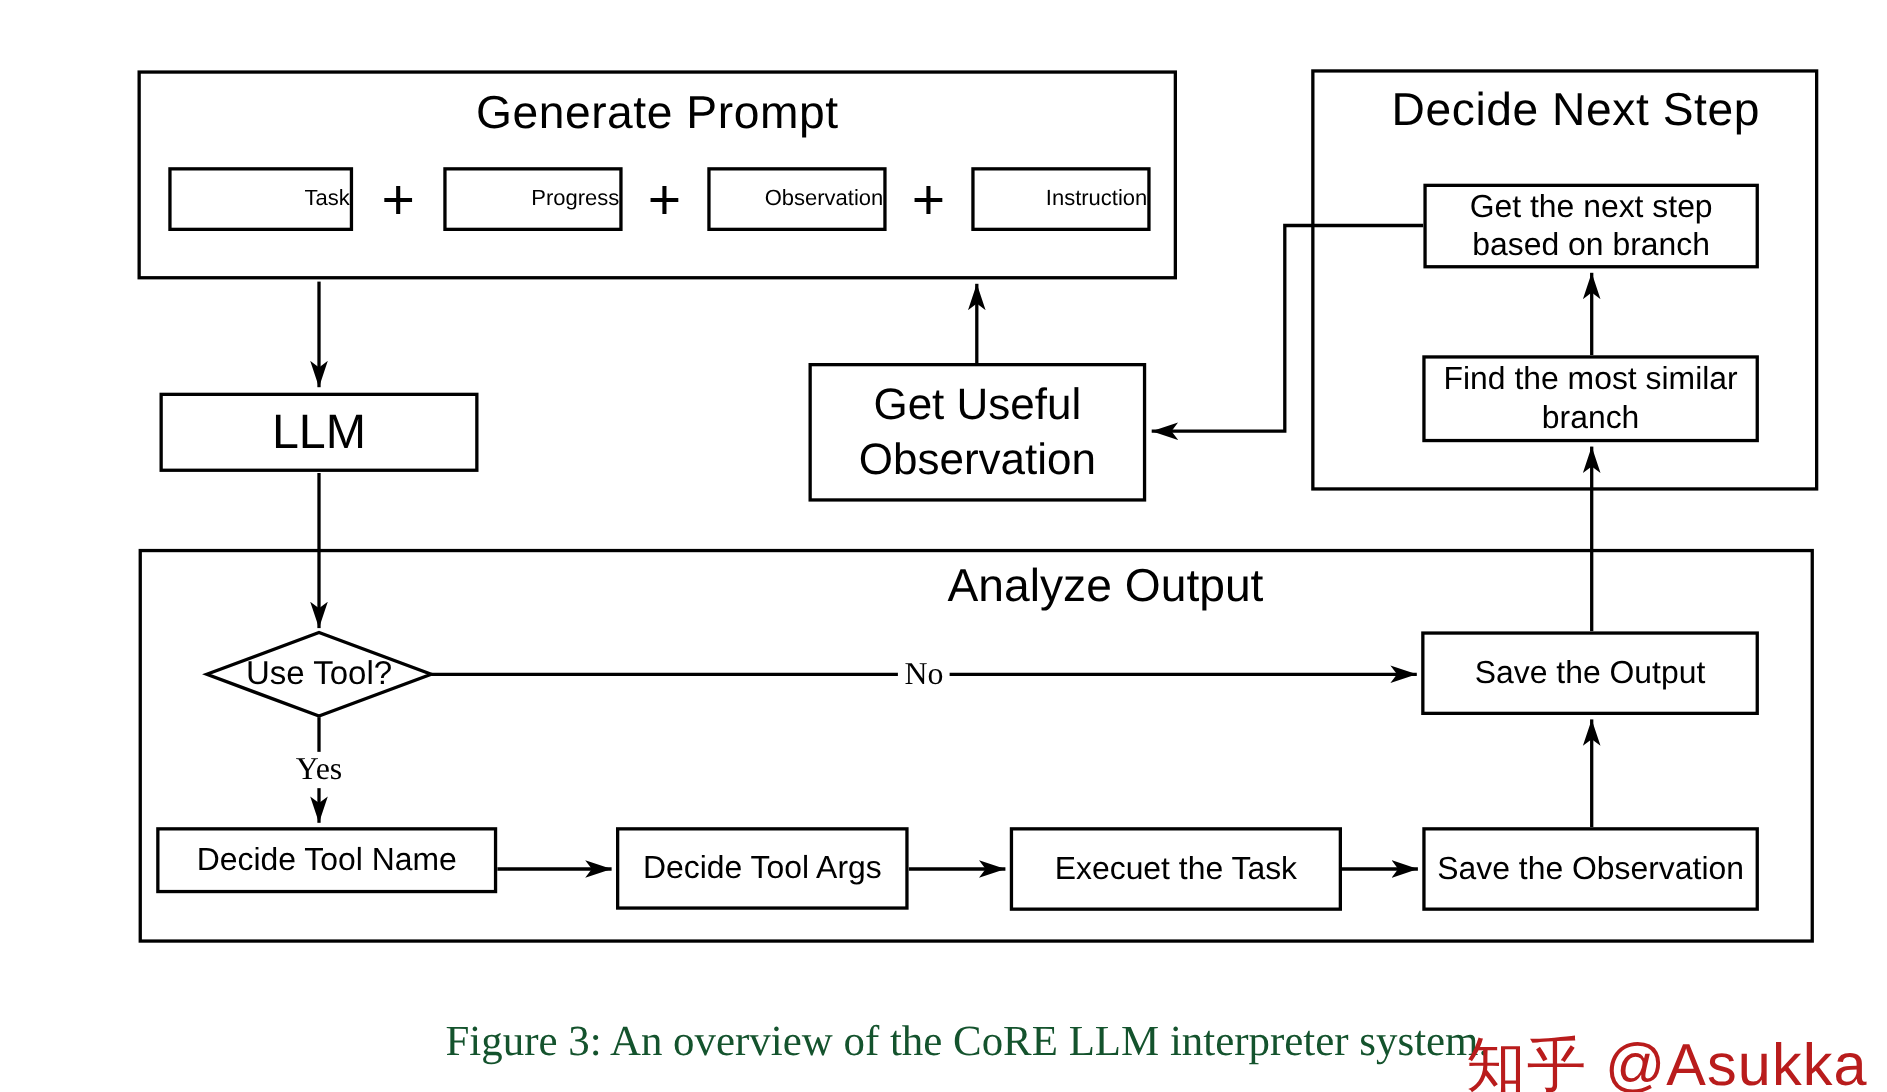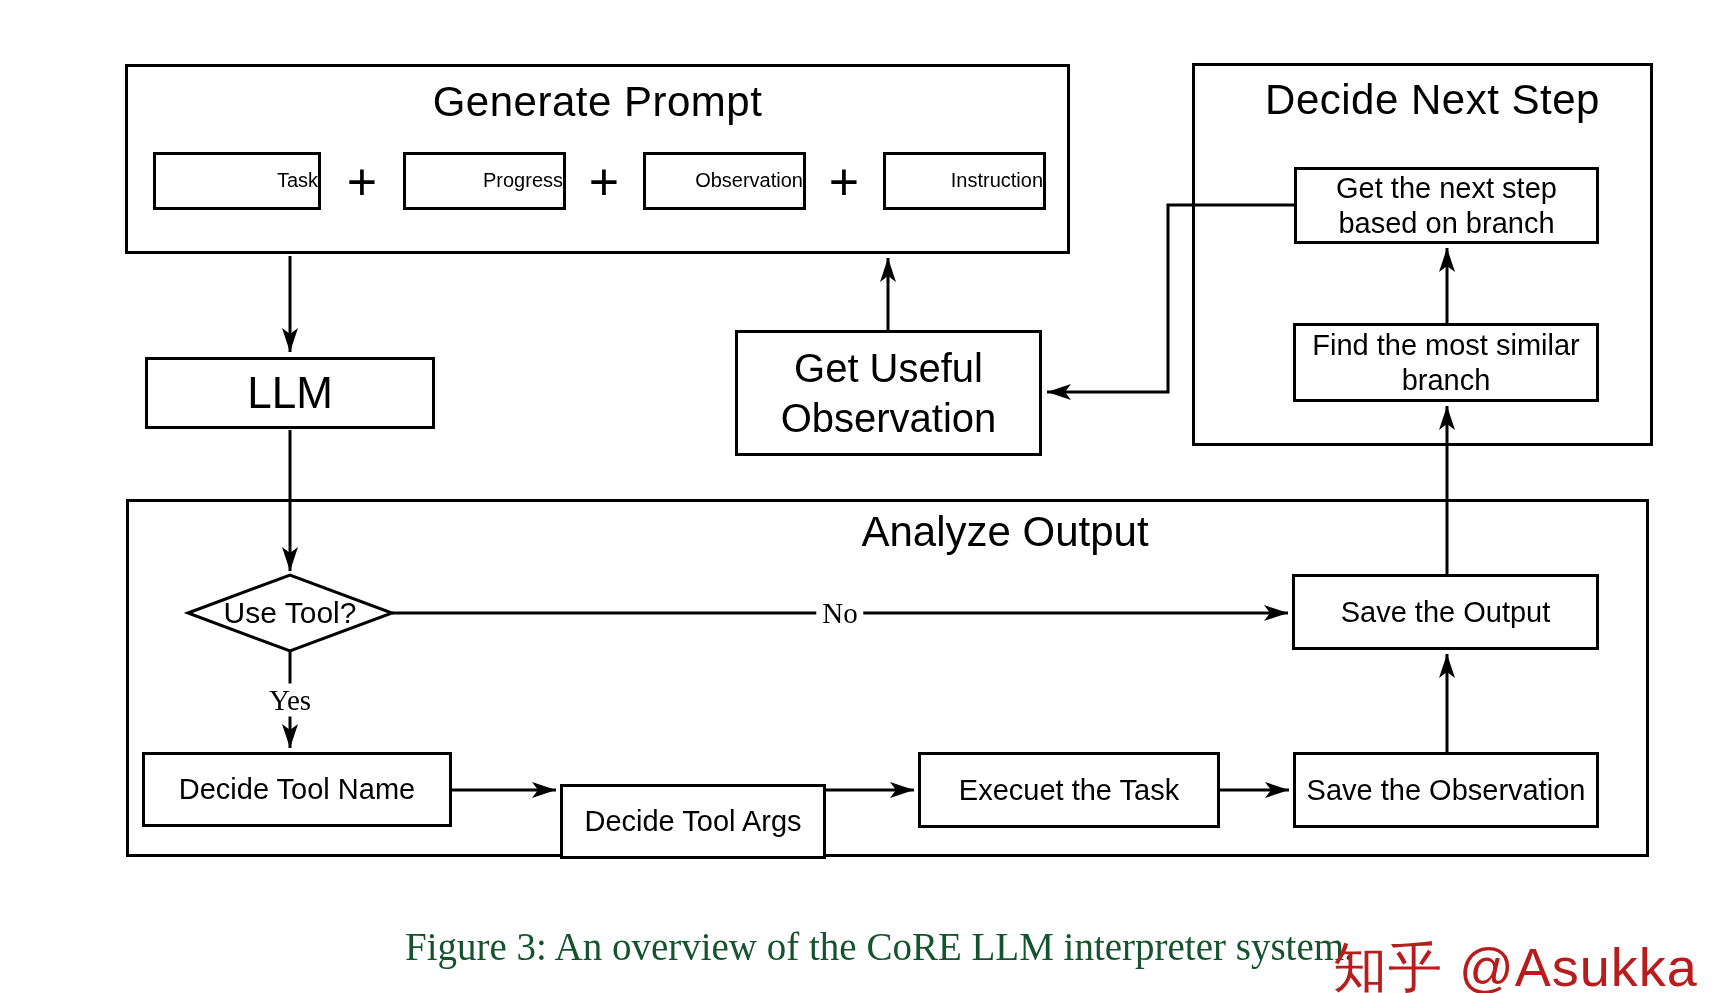--- a/index.html
+++ b/index.html
@@ -122,24 +122,24 @@
 
   <div class="diamond-label">Use Tool?</div>
 
   <div class="edge-label" style="left:290px;top:700px;">Yes</div>
   <div class="edge-label" style="left:840px;top:613px;">No</div>
 
   <div class="node mid-node" style="left:1292px;top:574px;width:307px;height:76px;">
     <span>Save the Output</span>
   </div>
 
-  <div class="node mid-node" style="left:142px;top:752px;width:310px;height:75px;">
+  <div class="node mid-node" style="left:142px;top:752px;width:310px;height:60px;">
     <span>Decide Tool Name</span>
   </div>
-  <div class="node mid-node" style="left:560px;top:752px;width:266px;height:75px;margin-top:32px;">
+  <div class="node mid-node" style="left:560px;top:752px;width:266px;height:75px;">
     <span>Decide Tool Args</span>
   </div>
   <div class="node mid-node" style="left:918px;top:752px;width:302px;height:76px;">
     <span>Execuet the Task</span>
   </div>
   <div class="node mid-node" style="left:1293px;top:752px;width:306px;height:76px;padding:0 2px;text-align:center;">
     <span>Save the Observation</span>
   </div>
 
   <div id="caption">Figure 3: An overview of the CoRE LLM interpreter system.</div>

